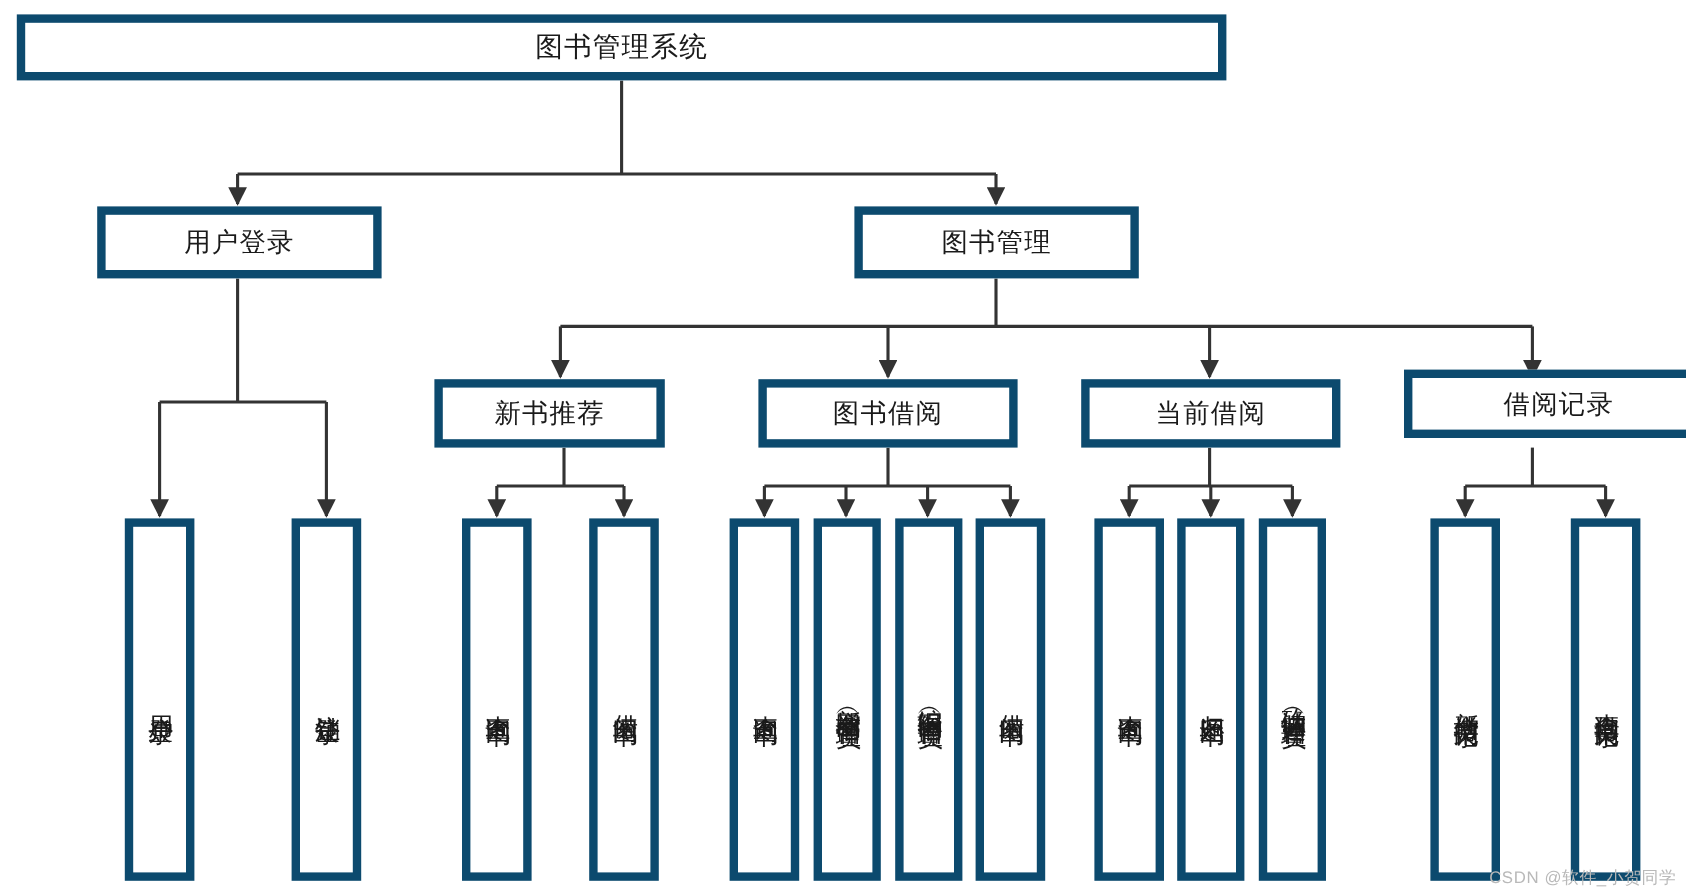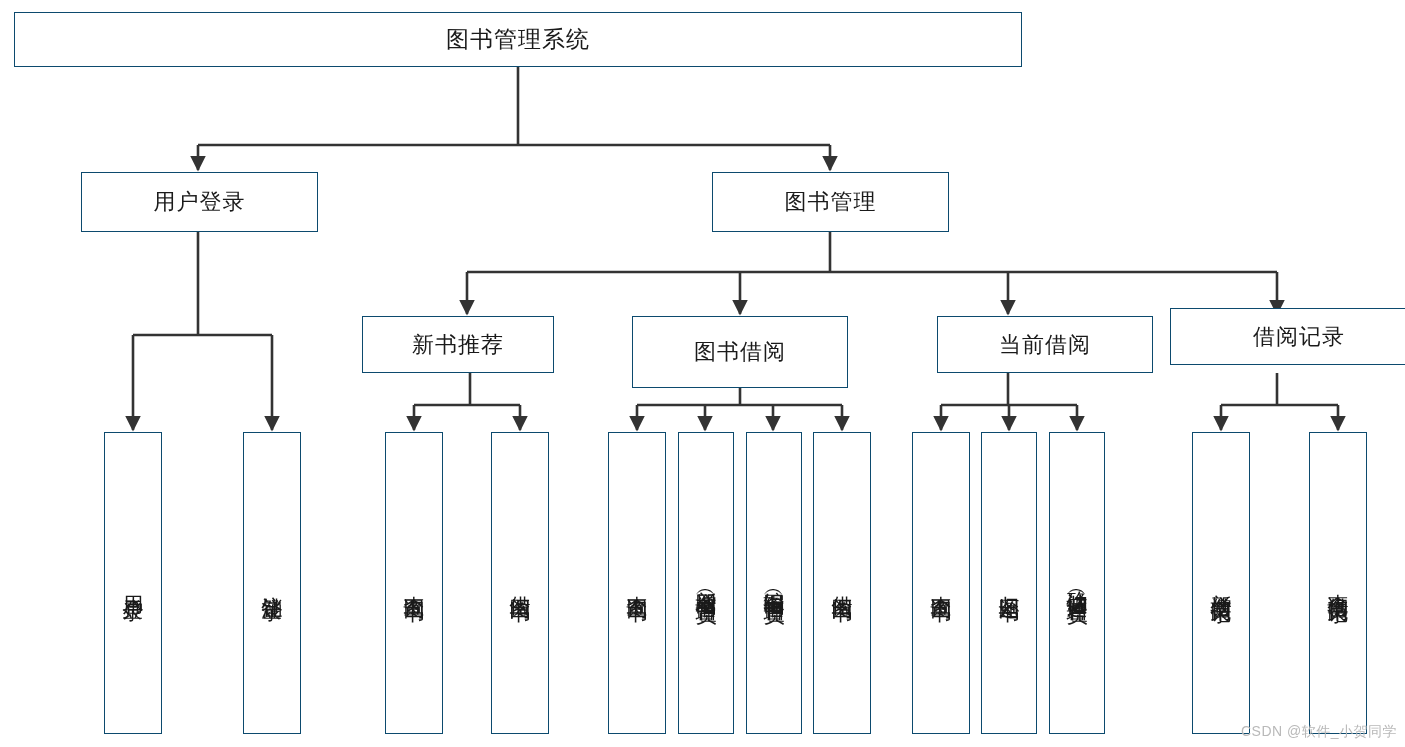--- a/index.html
+++ b/index.html
@@ -22,21 +22,21 @@
     left: 0;
     top: 0;
     width: 1405px;
     height: 747px;
     pointer-events: none;
   }
   .node {
     position: absolute;
     box-sizing: border-box;
     background: #ffffff;
-    border: 1px solid #0c4a6e;
+    border: 7px solid #0c4a6e;
     display: flex;
     align-items: center;
     justify-content: center;
     color: #1a1a1a;
   }
   .node.wide {
     font-size: 23px;
     letter-spacing: 1px;
   }
   .node.mid {
@@ -125,22 +125,22 @@
       <path d="M 1338 405 L 1338 430" marker-end="url(#arrow)"></path>
     </g>
   </svg>
 
   <div class="node wide" style="left:14px; top:12px; width:1008px; height:55px;">图书管理系统</div>
 
   <div class="node mid" style="left:81px; top:172px; width:237px; height:60px;">用户登录</div>
   <div class="node mid" style="left:712px; top:172px; width:237px; height:60px;">图书管理</div>
 
   <div class="node mid" style="left:362px; top:316px; width:192px; height:57px;">新书推荐</div>
-  <div class="node mid" style="left:632px; top:316px; width:216px; height:72px;">图书借阅</div>
-  <div class="node mid" style="left:901px; top:316px; width:216px; height:57px;margin-left:36px;">当前借阅</div>
+  <div class="node mid" style="left:632px; top:316px; width:216px; height:57px;">图书借阅</div>
+  <div class="node mid" style="left:901px; top:316px; width:216px; height:57px;">当前借阅</div>
   <div class="node mid" style="left:1170px; top:308px; width:258px; height:57px;text-align:center;">借阅记录</div>
 
   <div class="node leaf" style="left:104px; top:432px; width:58px; height:302px;">
     <span class="vtext">用户登录</span>
   </div>
   <div class="node leaf" style="left:243px; top:432px; width:58px; height:302px;">
     <span class="vtext">注销登录</span>
   </div>
 
   <div class="node leaf" style="left:385px; top:432px; width:58px; height:302px;">

